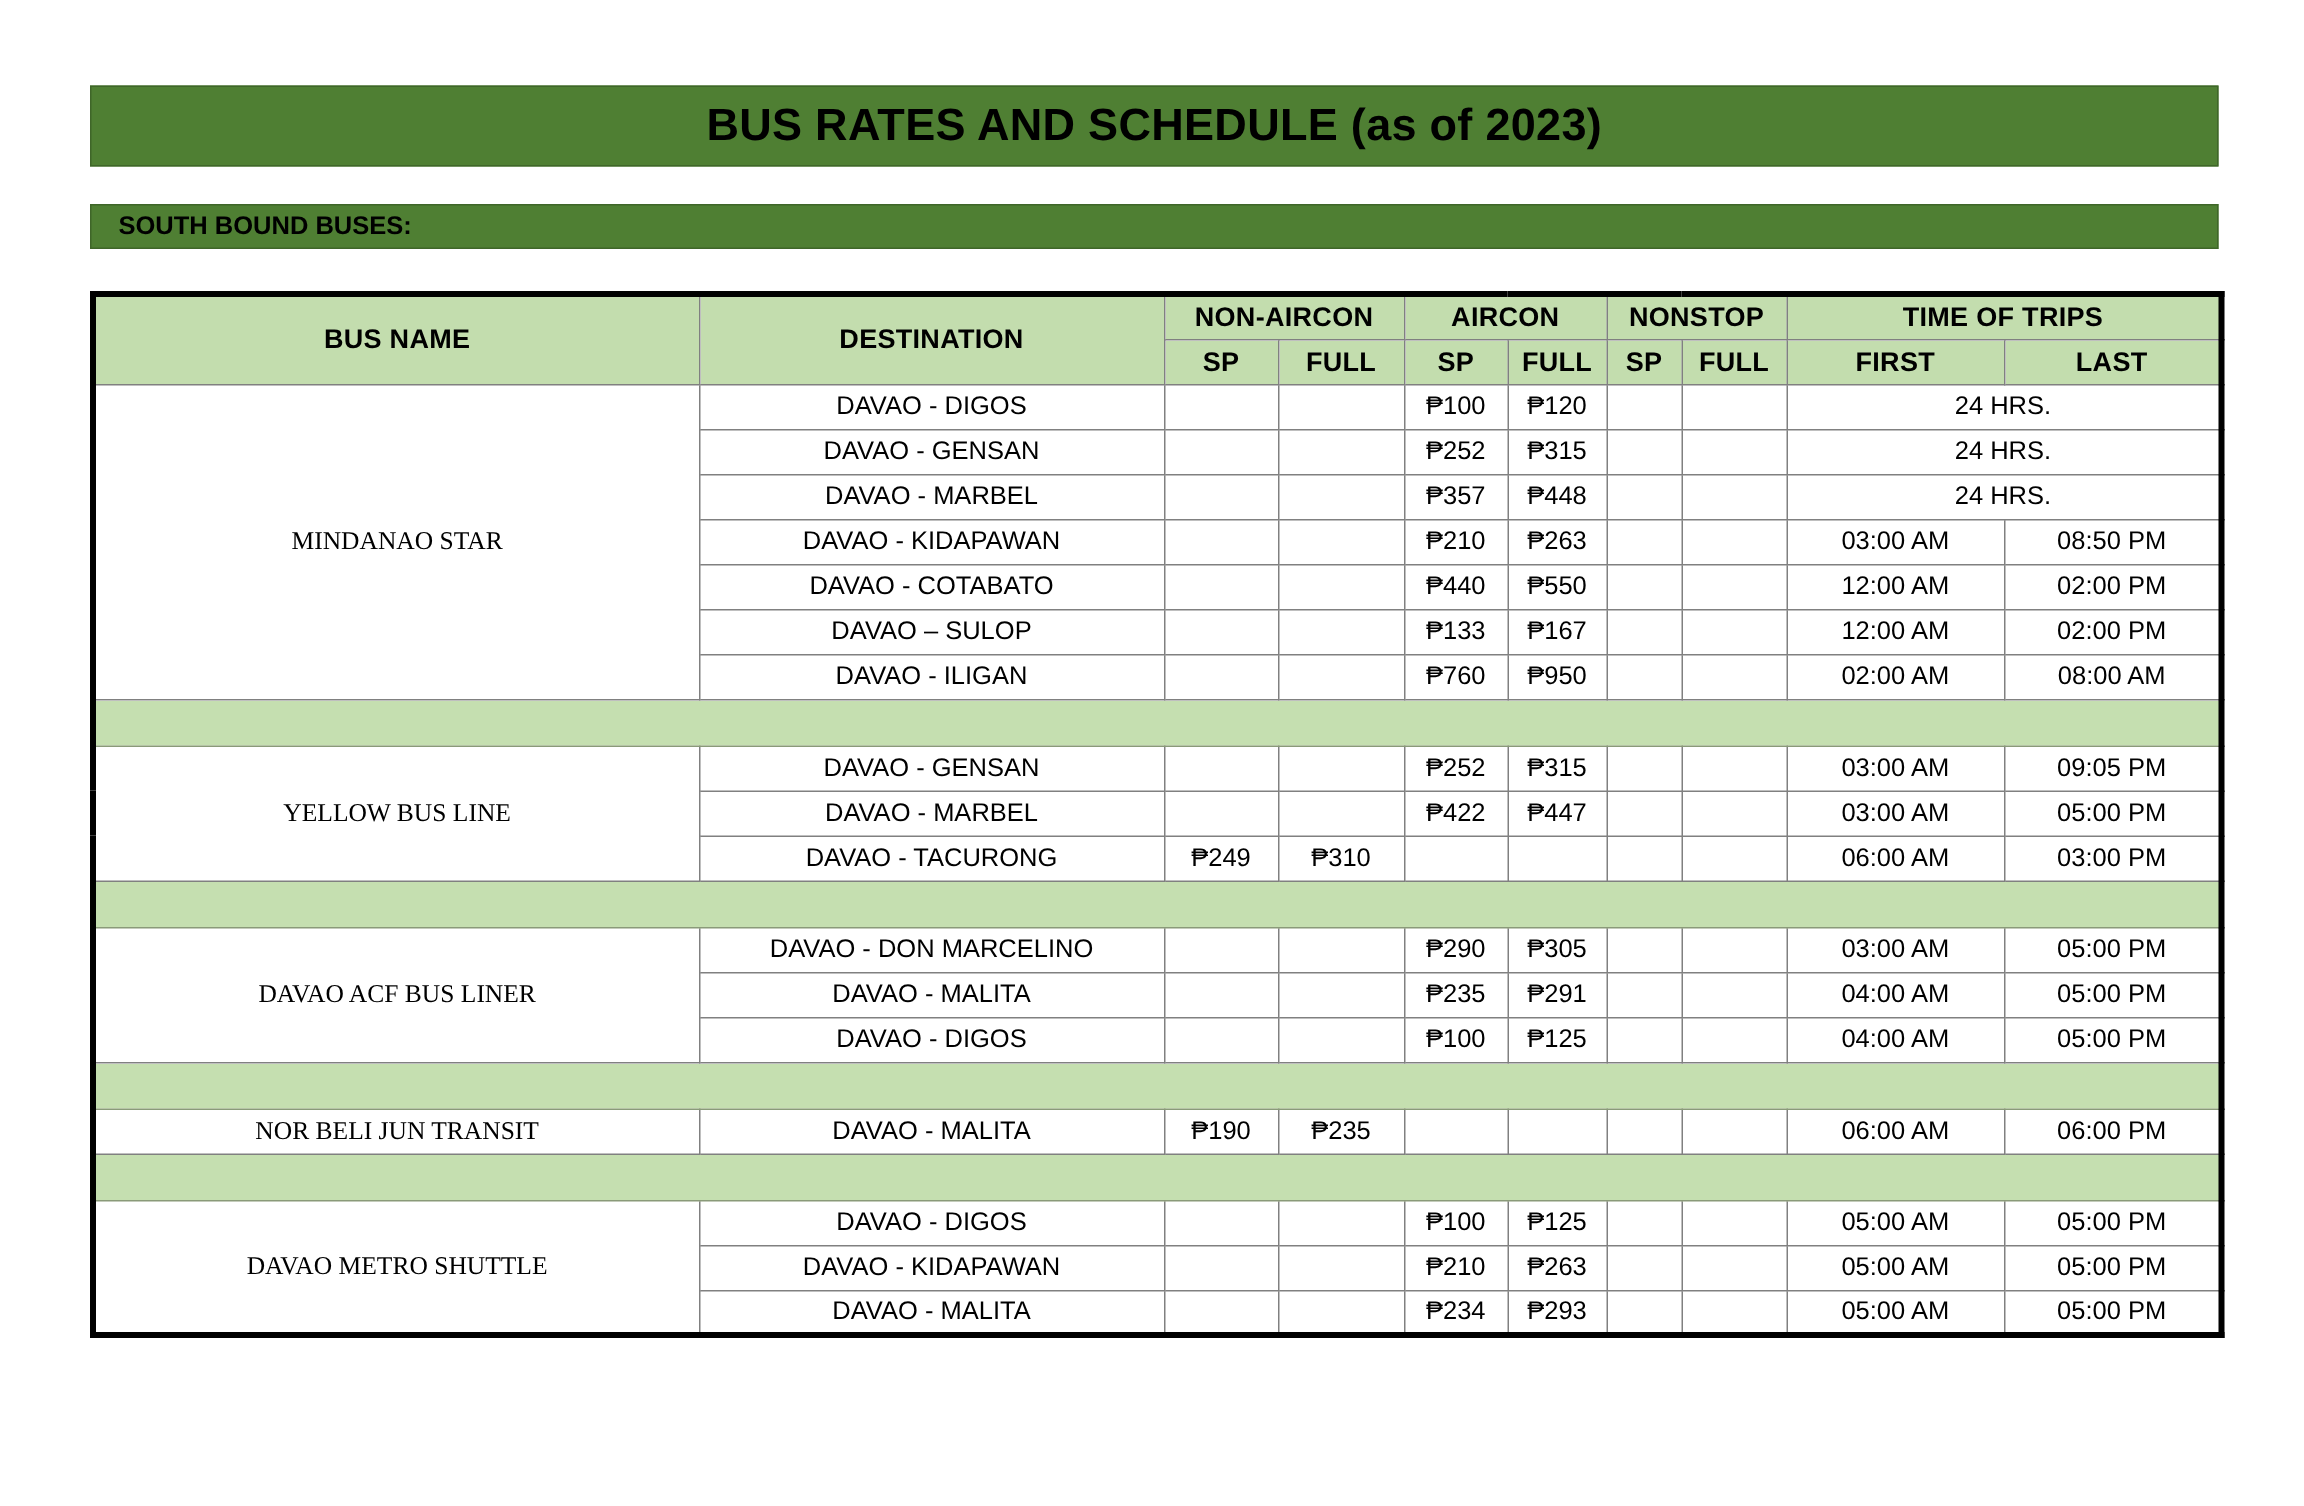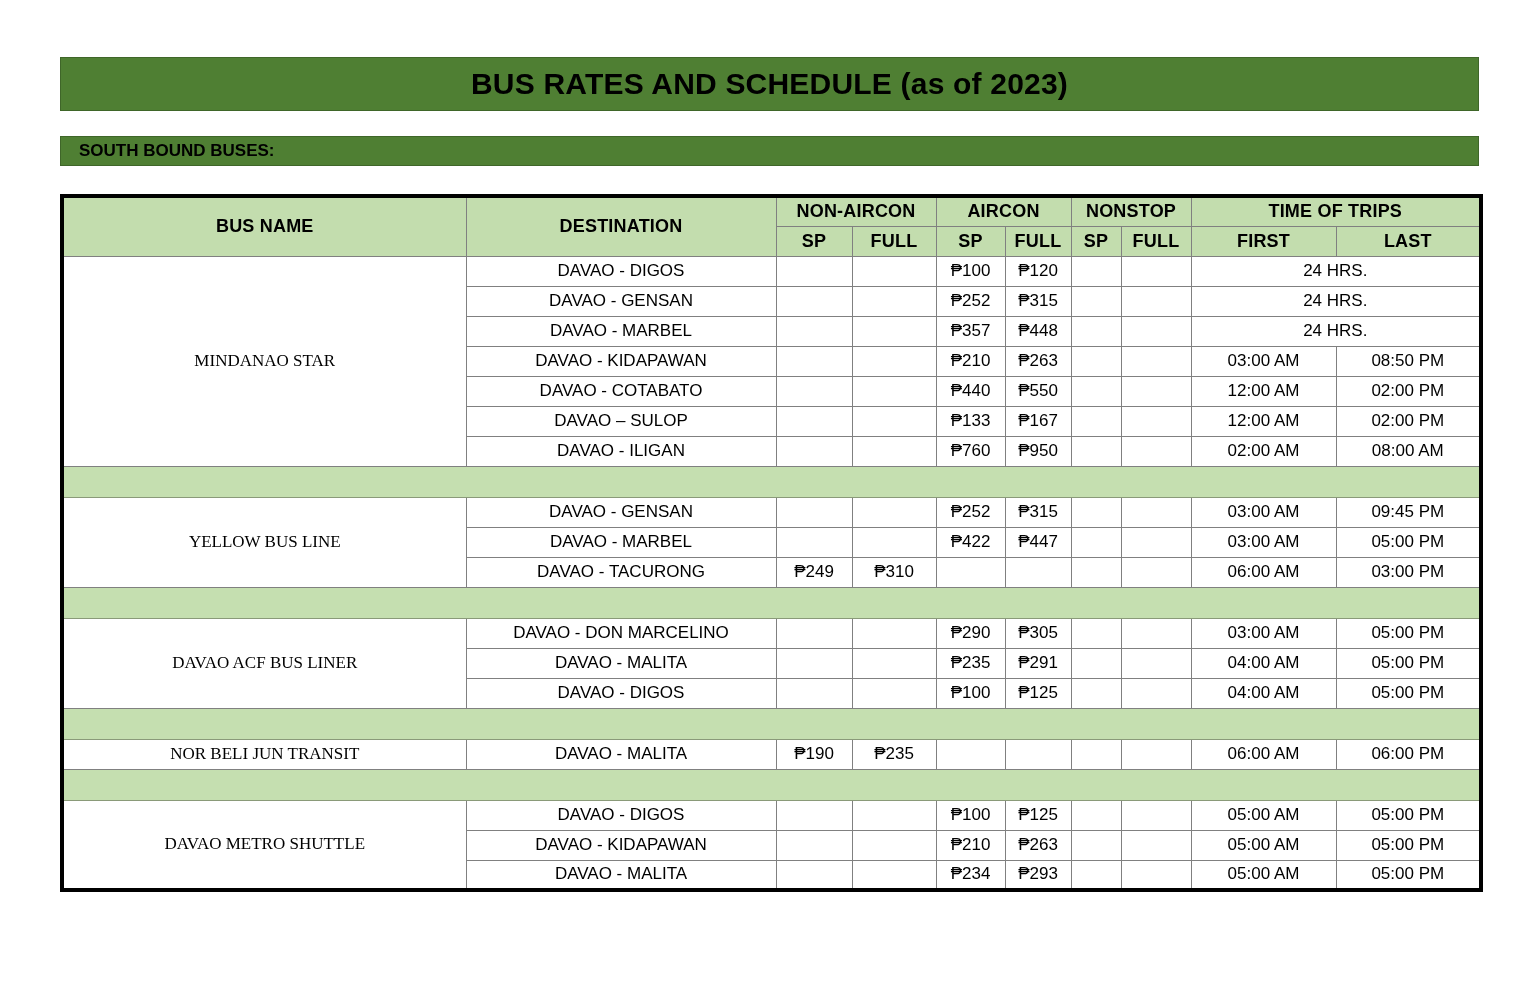--- a/index.html
+++ b/index.html
@@ -266,21 +266,21 @@
           <tr>
             <td class="busname" rowspan="3">YELLOW BUS LINE</td>
             <td class="dest">DAVAO - GENSAN</td>
             <td class="fare empty"></td>
             <td class="fare empty"></td>
             <td class="fare">₱252</td>
             <td class="fare">₱315</td>
             <td class="fare empty"></td>
             <td class="fare empty"></td>
             <td class="time">03:00 AM</td>
-            <td class="time">09:45 PM</td>
+            <td class="time">09:05 PM</td>
           </tr>
           <tr>
             <td class="dest">DAVAO - MARBEL</td>
             <td class="fare empty"></td>
             <td class="fare empty"></td>
             <td class="fare">₱422</td>
             <td class="fare">₱447</td>
             <td class="fare empty"></td>
             <td class="fare empty"></td>
             <td class="time">03:00 AM</td>

